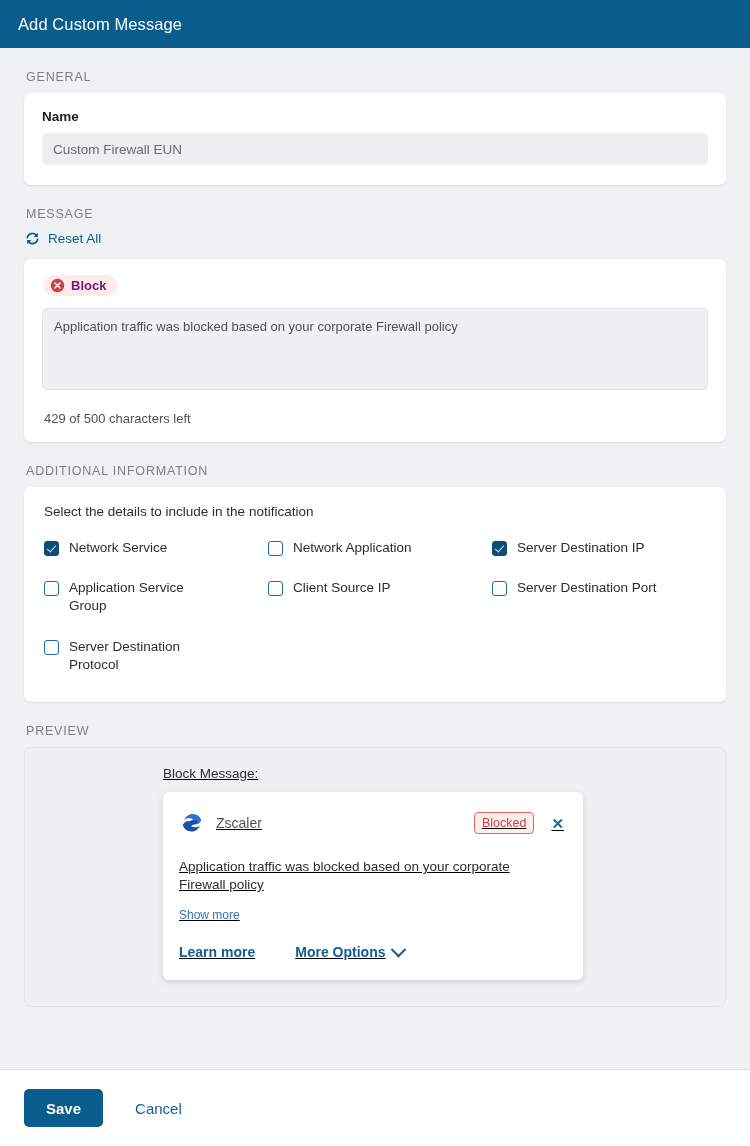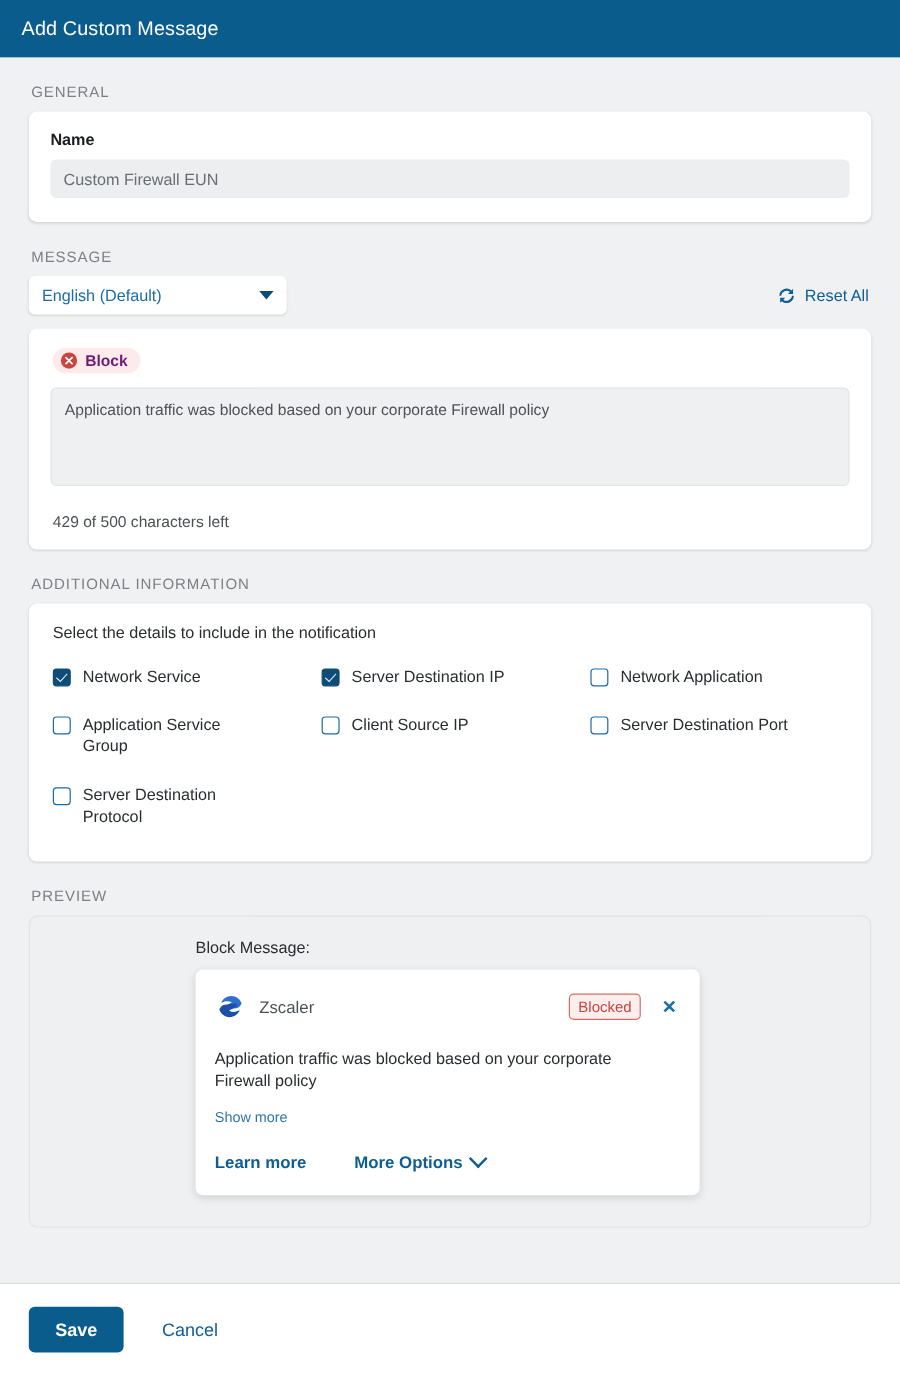--- a/index.html
+++ b/index.html
@@ -200,20 +200,21 @@
     transform: rotate(42deg);
   }
   .cb-label { font-size: 13.5px; color: #2a2d30; line-height: 1.35; max-width: 150px; }
 
   
   .preview-card {
     background: #eff0f2;
     border: 1px solid #e1e3e6;
     border-radius: 7px;
     padding: 18px 0 26px 0;
+    text-decoration: underline;
   }
   .preview-inner { width: 420px; margin-left: 138px; }
   .preview-title { font-size: 13.5px; color: #2a2d30; margin-bottom: 11px; }
 
   .toast {
     width: 420px;
     background: #ffffff;
     border-radius: 6px;
     box-shadow: 0 2px 7px rgba(0,0,0,.13);
     padding: 18px 16px 20px 16px;
@@ -308,24 +309,20 @@
     <div class="section-label">GENERAL</div>
     <div class="card general-card">
       <div class="field">
         <span class="field-label">Name</span>
         <input class="text-input" type="text" placeholder="Custom Firewall EUN" style="">
       </div>
     </div>
 
     <div class="section-label">MESSAGE</div>
     <div class="msg-toolbar">
-      <div class="lang-select">
-        <span>English (Default)</span>
-        <span class="caret"></span>
-      </div>
       <div class="reset-all">
         <svg class="reset-icon" viewBox="0 0 24 24">
           <path d="M3.5 12a8.5 8.5 0 0 1 14.2-6.3l1.9-1.9v6h-6l2.3-2.3A6.4 6.4 0 0 0 5.6 12z" fill="#0f5e93"></path>
           <path d="M20.5 12a8.5 8.5 0 0 1-14.2 6.3l-1.9 1.9v-6h6l-2.3 2.3A6.4 6.4 0 0 0 18.4 12z" fill="#0f5e93"></path>
         </svg>
         <span>Reset All</span>
       </div>
     </div>
 
     <div class="card message-card">
@@ -342,26 +339,26 @@
 
     <div class="section-label">ADDITIONAL INFORMATION</div>
     <div class="card addl-card">
       <div class="addl-hint">Select the details to include in the notification</div>
       <div class="cb-grid">
         <div class="cb-row">
           <span class="cb on"></span>
           <span class="cb-label">Network Service</span>
         </div>
         <div class="cb-row">
+          <span class="cb off"></span>
+          <span class="cb-label">Network Application</span>
+        </div>
+        <div class="cb-row">
           <span class="cb on"></span>
           <span class="cb-label">Server Destination IP</span>
-        </div>
-        <div class="cb-row">
-          <span class="cb off"></span>
-          <span class="cb-label">Network Application</span>
         </div>
         <div class="cb-row">
           <span class="cb off"></span>
           <span class="cb-label">Application Service Group</span>
         </div>
         <div class="cb-row">
           <span class="cb off"></span>
           <span class="cb-label">Client Source IP</span>
         </div>
         <div class="cb-row">

